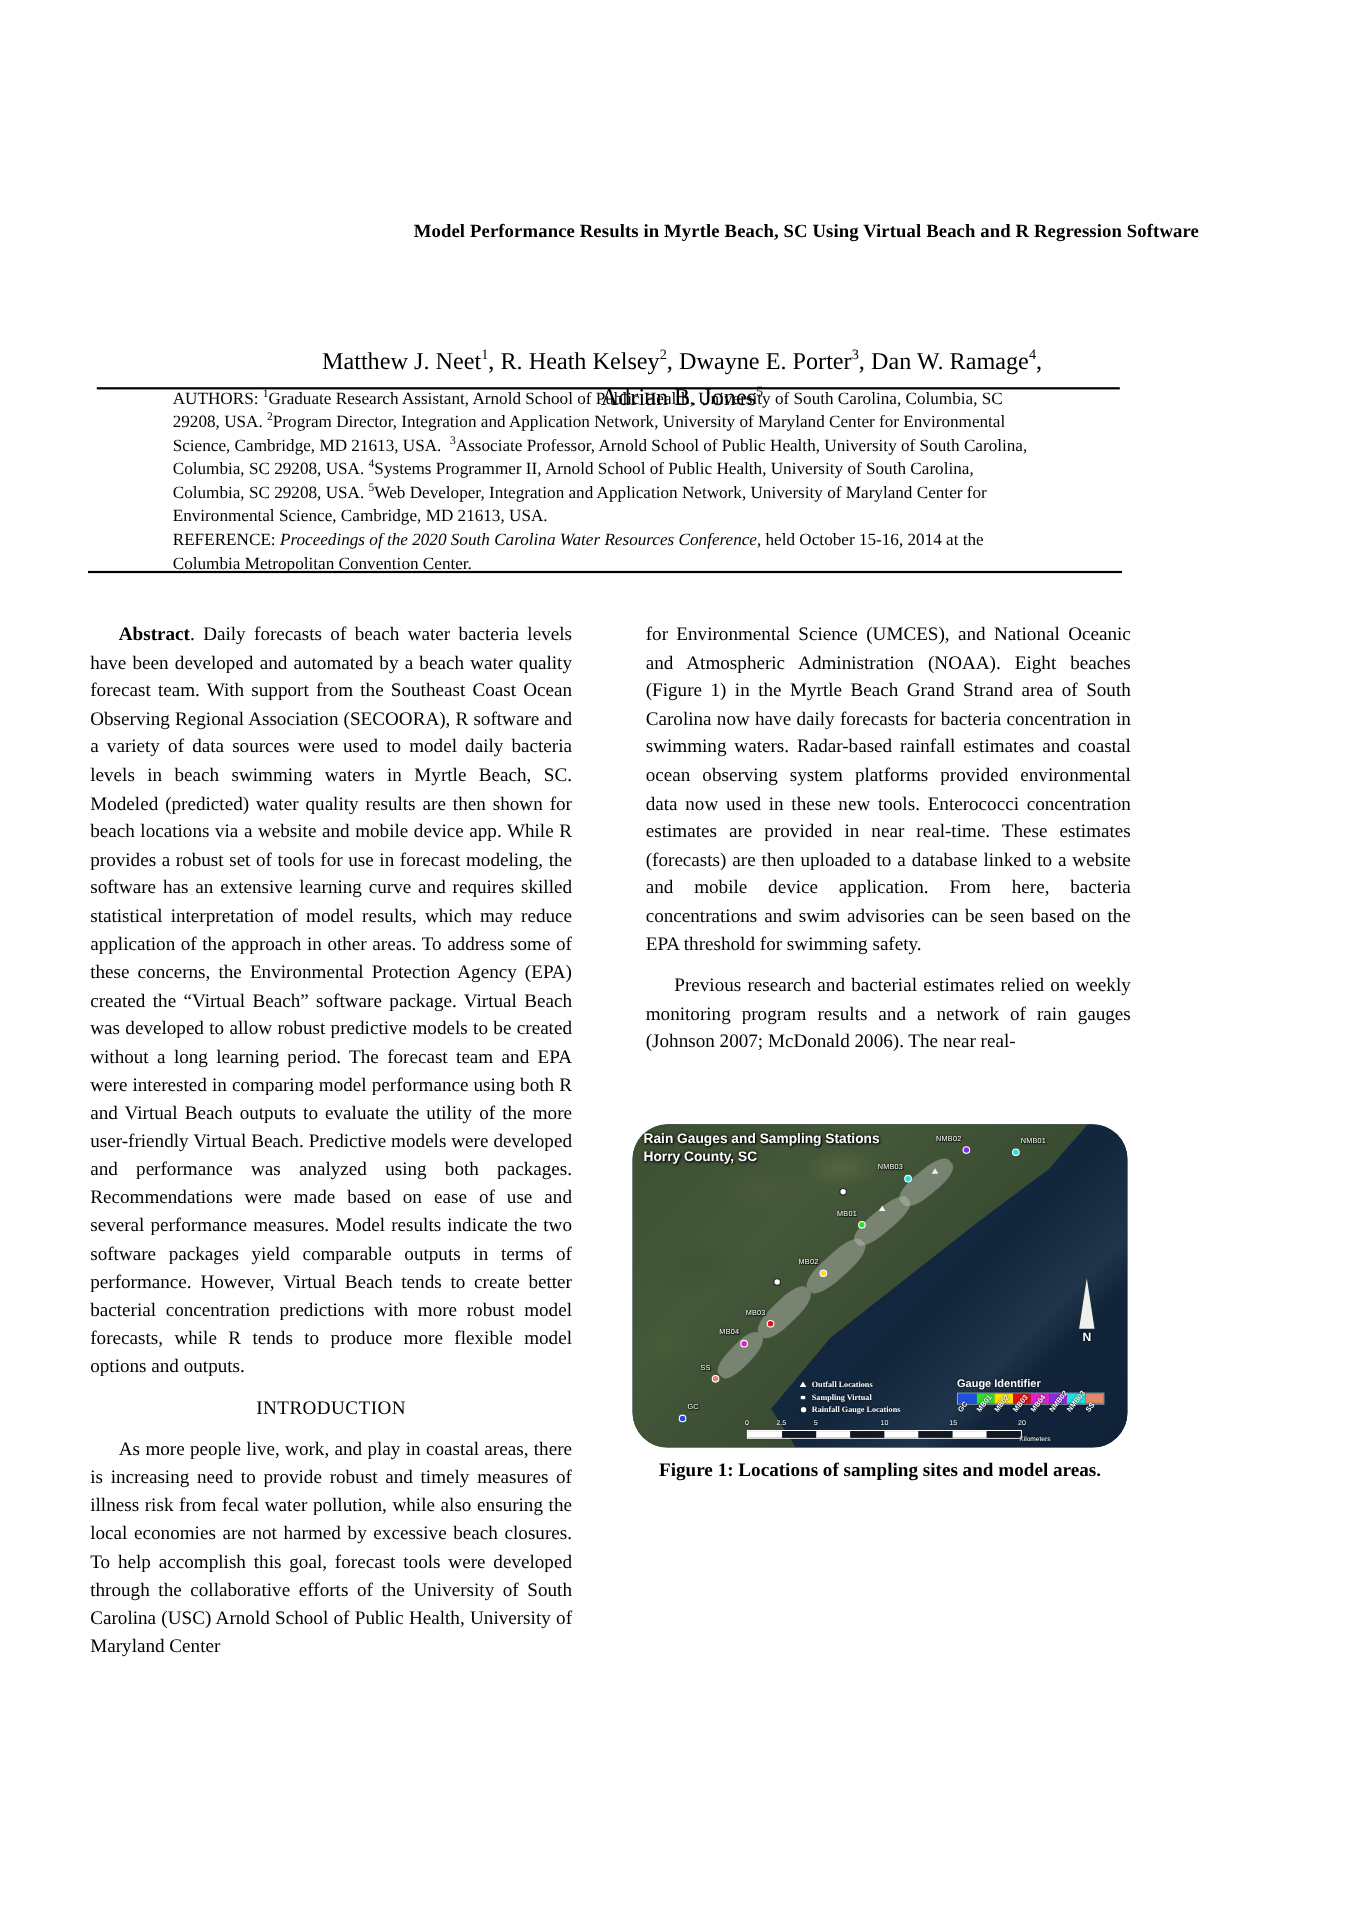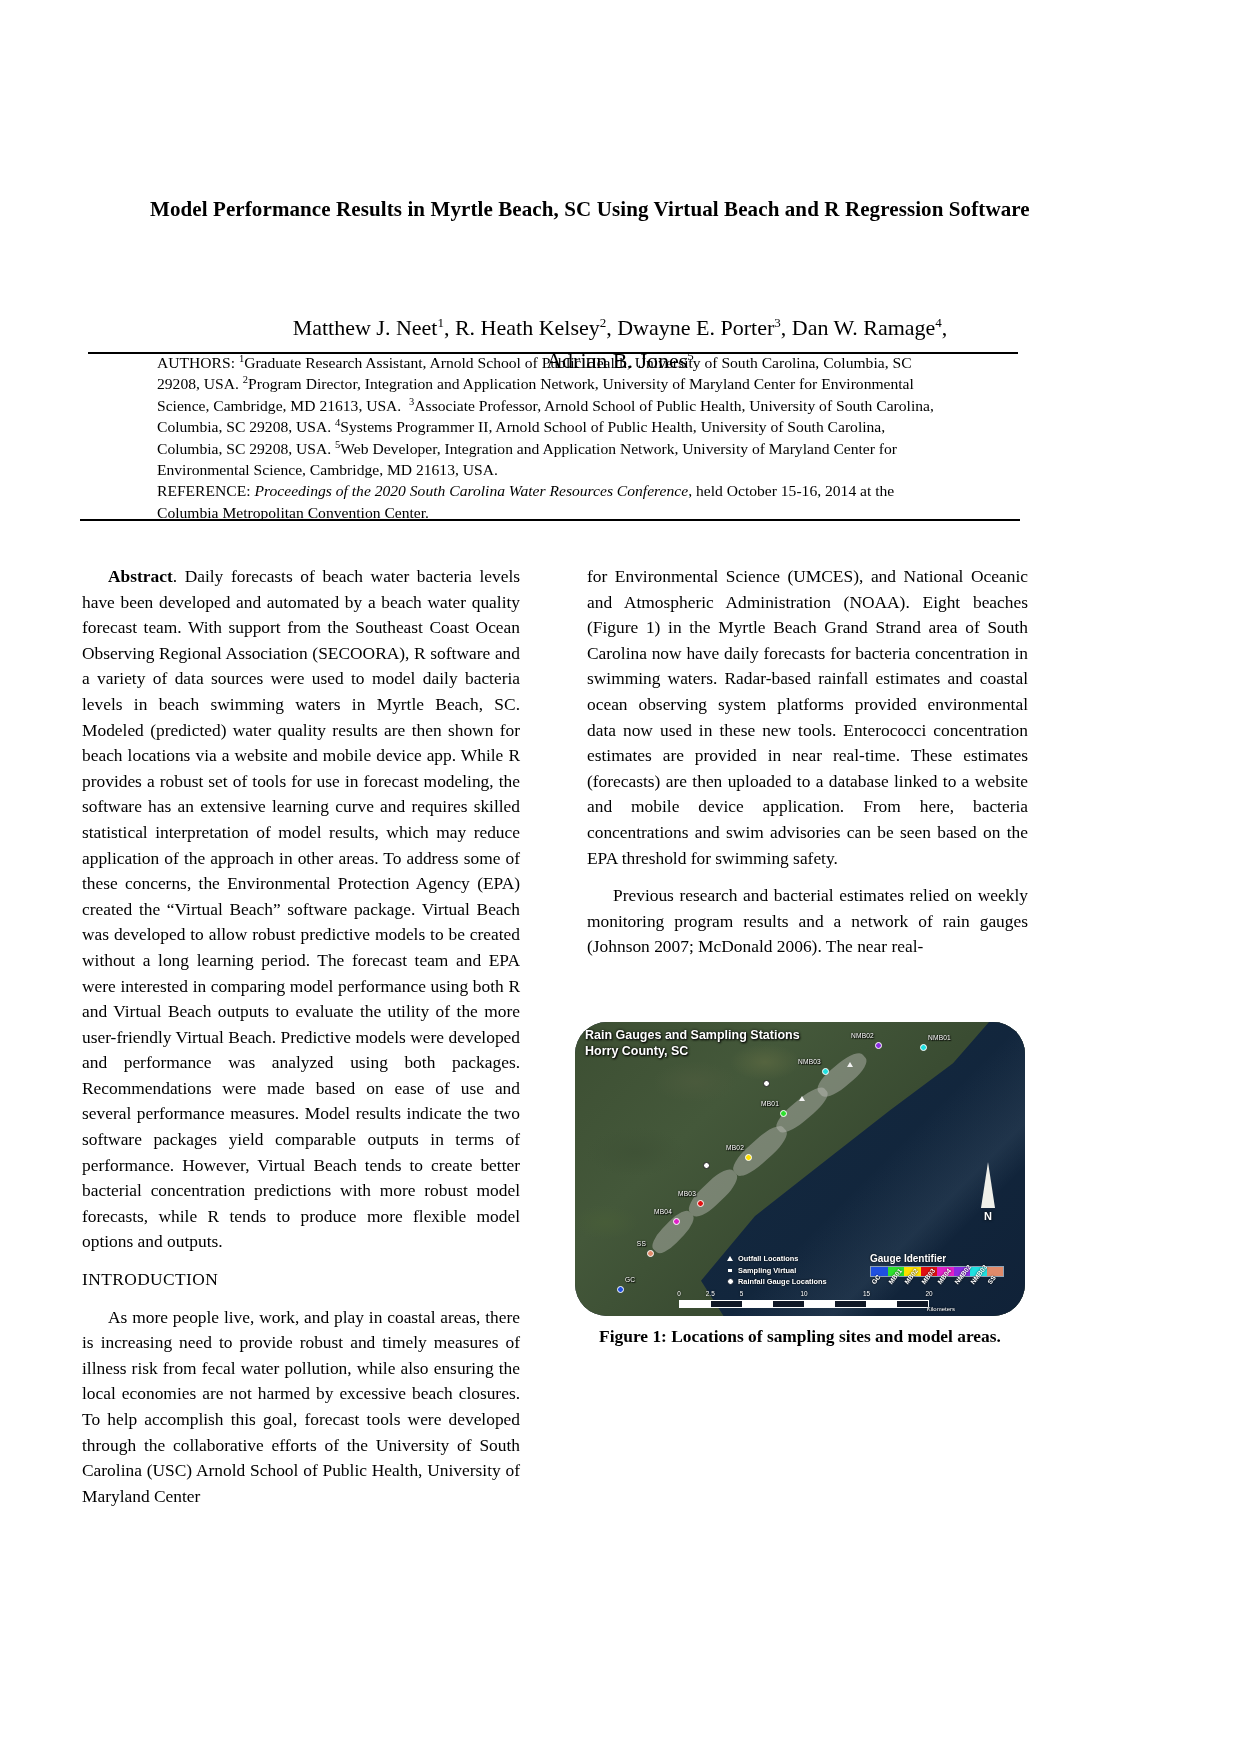--- a/index.html
+++ b/index.html
@@ -7,21 +7,21 @@
     width:1240px;height:1755px;position:relative;
     font-family:"Liberation Serif","DejaVu Serif",serif;
     color:#000;
     -webkit-font-smoothing:antialiased;
   }
   .page{position:absolute;left:0;top:0;width:1240px;height:1755px;overflow:hidden;}
 
   
   .title{
     position:absolute;left:150px;top:192px;width:940px;
-    text-align:left;font-weight:bold;font-size:21px;line-height:35px;
+    text-align:right;font-weight:bold;font-size:17px;line-height:35px;
     letter-spacing:.1px;
   }
   .authors{
     position:absolute;left:150px;top:275px;width:940px;
     text-align:center;font-size:22px;line-height:33px;margin-top:36px;
   }
   .authors sup{font-size:13px;vertical-align:super;line-height:0;}
 
   
   .rule{position:absolute;background:#000;}
@@ -39,21 +39,21 @@
 
   
   .col{position:absolute;top:552px;font-size:17.4px;line-height:25.6px;text-align:justify;}
   .col-left{left:70px;width:462px;}
   .col-right{left:575px;width:465px;}
   .col p{margin:12px;text-indent:26px;}
   .col p.noindent{text-indent:0;}
   .col b{font-weight:bold;}
 
   .section-head{
-    text-align:left;text-indent:0;margin:30px 0 22px 0;
+    text-align:center;text-indent:0;margin:30px 0 22px 0;
     font-size:17.4px;letter-spacing:.4px;
   }
 
   
   .figure{position:absolute;left:575px;top:1022px;width:450px;}
   .figwrap{position:relative;width:450px;height:294px;background:#1b2436;overflow:hidden;border-radius:32px;}
   .figcaption{
     margin-top:9px;text-align:center;font-weight:bold;font-size:17.4px;line-height:22px;
   }
 
@@ -107,21 +107,21 @@
     position:absolute;left:0;top:48px;width:26px;text-align:center;
     font-size:11px;font-weight:bold;color:#fff;text-shadow:0 0 3px #000;
   }
 
   .legend{
     position:absolute;left:147px;top:231px;
     font-family:"Liberation Sans","DejaVu Sans",sans-serif;
     font-size:7.4px;font-weight:bold;color:#fff;line-height:11.5px;
     text-shadow:0 0 2px #000;
   }
-  .legend .row{display:flex;align-items:center;height:11.5px;}
+  .legend .row{display:flex;align-items:center;height:11.5px;font-family:Liberation Serif, serif;}
   .legend .sym{width:16px;display:flex;justify-content:center;align-items:center;}
   .legend .sym .s-tri{width:0;height:0;border-left:3px solid transparent;border-right:3px solid transparent;border-bottom:5px solid #fff;}
   .legend .sym .s-sq{width:3.4px;height:3.4px;background:#fff;}
   .legend .sym .s-ci{width:5px;height:5px;border-radius:50%;background:#fff;border:1.2px solid #0f1b2c;}
 
   .gauge-legend{
     position:absolute;left:295px;top:231px;width:150px;
     font-family:"Liberation Sans","DejaVu Sans",sans-serif;
   }
   .gauge-legend .gl-title{

